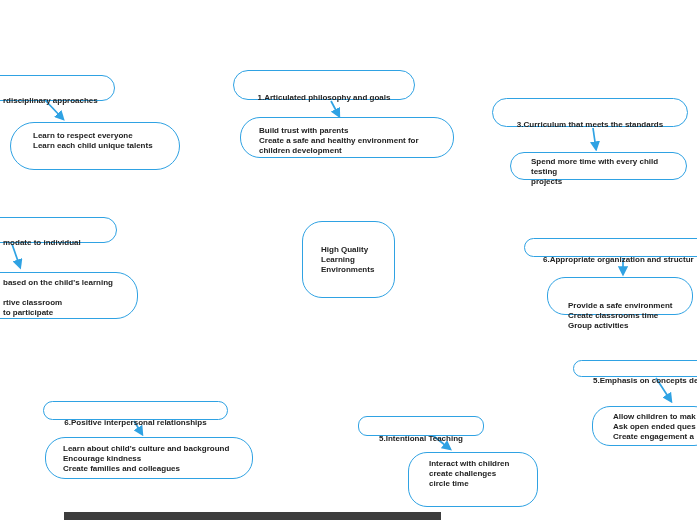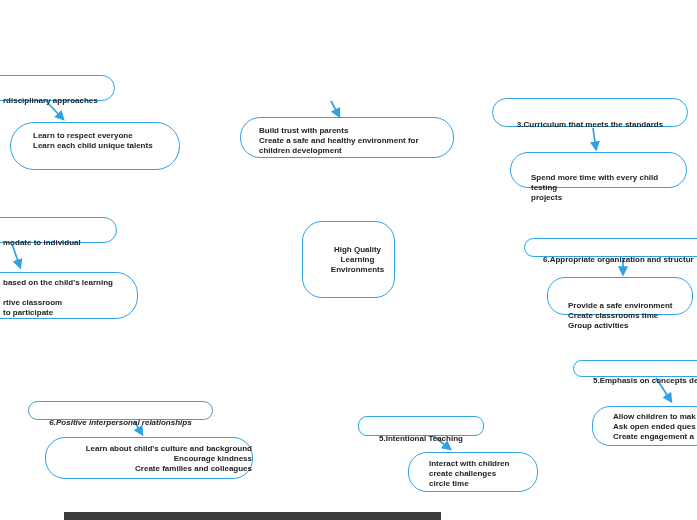--- a/index.html
+++ b/index.html
@@ -10,21 +10,21 @@
   }
   .node{
     position:absolute;background:#fff;border:1.5px solid var(--accent,#2fa2e3);
     box-sizing:border-box;white-space:nowrap;
   }
   .pill{display:flex;align-items:center;}
   .pill.center-label{justify-content:center;}
   .bubble{}
   .tl{height:10px;line-height:10px;}
   .lbl{line-height:9px;margin-top:24px;}
-  .central{display:flex;flex-direction:column;justify-content:center;align-items:center;}
+  .central{display:flex;flex-direction:column;justify-content:center;align-items:flex-start;}
   svg.arrows{position:absolute;left:0;top:0;pointer-events:none;}
   .bottom-bar{position:absolute;background:var(--bar,#3d3d3d);}
 </style>
 </head>
 <body>
 
 <div class="canvas">
 
   <svg class="arrows" width="697" height="520" viewBox="0 0 697 520">
     <defs>
@@ -51,30 +51,33 @@
   </div>
 
   <div class="node pill" style="left:-72px;top:75px;width:187px;height:26px;border-radius:13px;padding-left:74px;">
     <span class="lbl">rdisciplinary approaches</span>
   </div>
   <div class="node bubble" style="left:10px;top:122px;width:170px;height:48px;border-radius:24px;padding:8px 0 0 22px;">
     <div class="tl">Learn to respect everyone</div>
     <div class="tl">Learn each child unique talents</div>
   </div>
 
+  <div class="node pill center-label" style="left:233px;top:70px;width:182px;height:30px;border-radius:15px;">
+    <span class="lbl">1.Articulated philosophy and goals</span>
+  </div>
   <div class="node bubble" style="left:240px;top:117px;width:214px;height:41px;border-radius:20px;padding:8px 0 6px 18px;">
     <div class="tl">Build trust with parents</div>
     <div class="tl">Create a safe and healthy environment for</div>
     <div class="tl">children development</div>
   </div>
 
   <div class="node pill center-label" style="left:492px;top:98px;width:196px;height:29px;border-radius:14.5px;">
     <span class="lbl">3.Curriculum that meets the standards</span>
   </div>
-  <div class="node bubble" style="left:510px;top:152px;width:177px;height:36px;border-radius:18px;padding:20px 0 0 20px;">
+  <div class="node bubble" style="left:510px;top:152px;width:177px;height:28px;border-radius:18px;padding:4px 0 0 20px;">
     <div class="tl">Spend more time with every child</div>
     <div class="tl">testing</div>
     <div class="tl">projects</div>
   </div>
 
   <div class="node pill" style="left:-75px;top:217px;width:192px;height:26px;border-radius:13px;padding-left:77px;">
     <span class="lbl">modate to individual</span>
   </div>
   <div class="node bubble" style="left:-80px;top:272px;width:218px;height:47px;border-radius:22px;padding:5px 0 0 82px;">
     <div class="tl">based on the child's learning</div>
@@ -97,30 +100,30 @@
   </div>
   <div class="node bubble" style="left:592px;top:406px;width:120px;height:40px;border-radius:18px;padding:5px 0 0 20px;">
     <div class="tl">Allow children to mak</div>
     <div class="tl">Ask open ended ques</div>
     <div class="tl">Create engagement a</div>
   </div>
 
   <div class="node pill center-label" style="left:358px;top:416px;width:126px;height:20px;border-radius:9px;">
     <span class="lbl">5.Intentional Teaching</span>
   </div>
-  <div class="node bubble" style="left:408px;top:452px;width:130px;height:40px;border-radius:19px;padding:6px 0 2px 20px;">
+  <div class="node bubble" style="left:408px;top:452px;width:130px;height:55px;border-radius:19px;padding:6px 0 2px 20px;">
     <div class="tl">Interact with children</div>
     <div class="tl">create challenges</div>
     <div class="tl">circle time</div>
   </div>
 
-  <div class="node pill center-label" style="left:28px;top:401px;width:185px;height:19px;border-radius:9.5px;font-style:italic;">
+  <div class="node pill center-label" style="left:43px;top:401px;width:185px;height:19px;border-radius:9.5px;">
     <span class="lbl">6.Positive interpersonal relationships</span>
   </div>
-  <div class="node bubble" style="left:45px;top:437px;width:208px;height:42px;border-radius:20px;padding:6px 0 0 17px;text-align:right;">
+  <div class="node bubble" style="left:45px;top:437px;width:208px;height:42px;border-radius:20px;padding:6px 0 0 17px;">
     <div class="tl">Learn about child's culture and background</div>
     <div class="tl">Encourage kindness</div>
     <div class="tl">Create families and colleagues</div>
   </div>
 
   <div class="bottom-bar" style="left:64px;top:512px;width:377px;height:8px;"></div>
 
 </div>
 
 </body></html>

